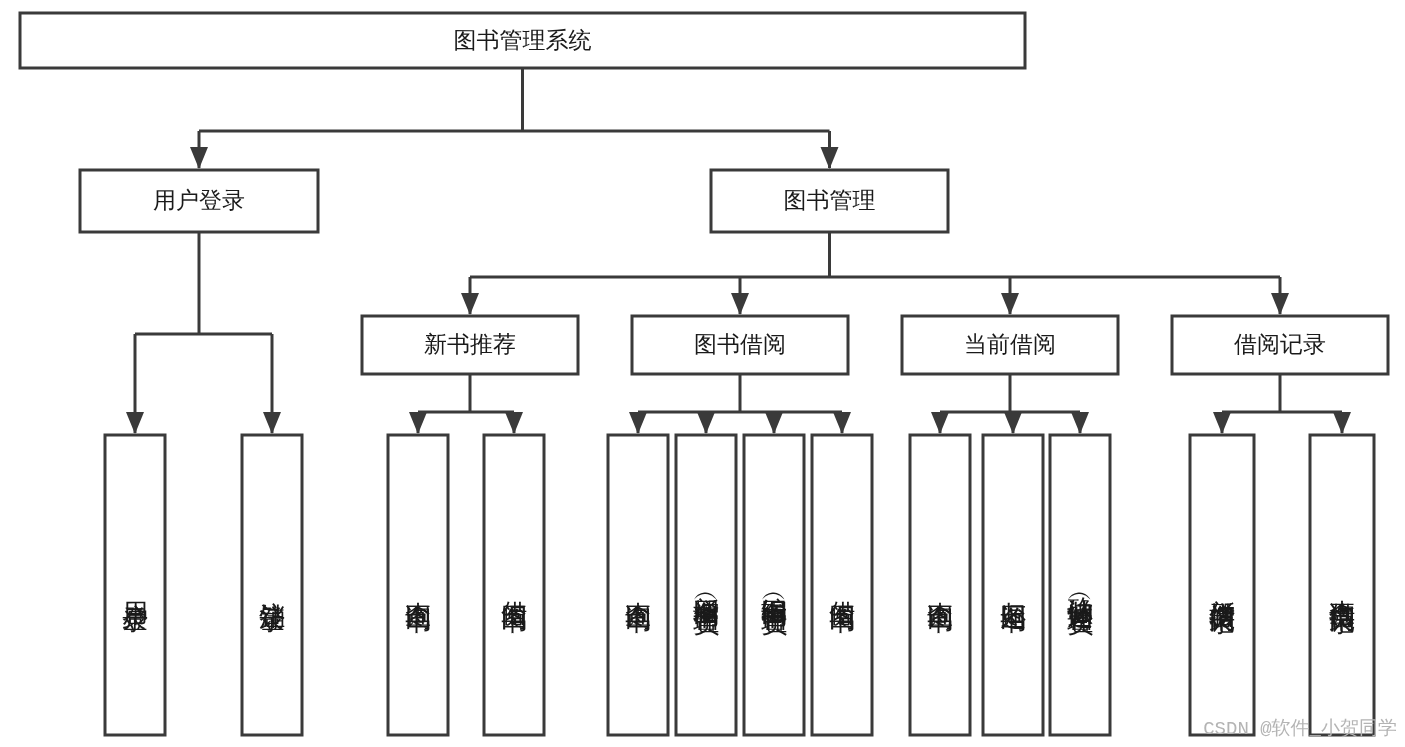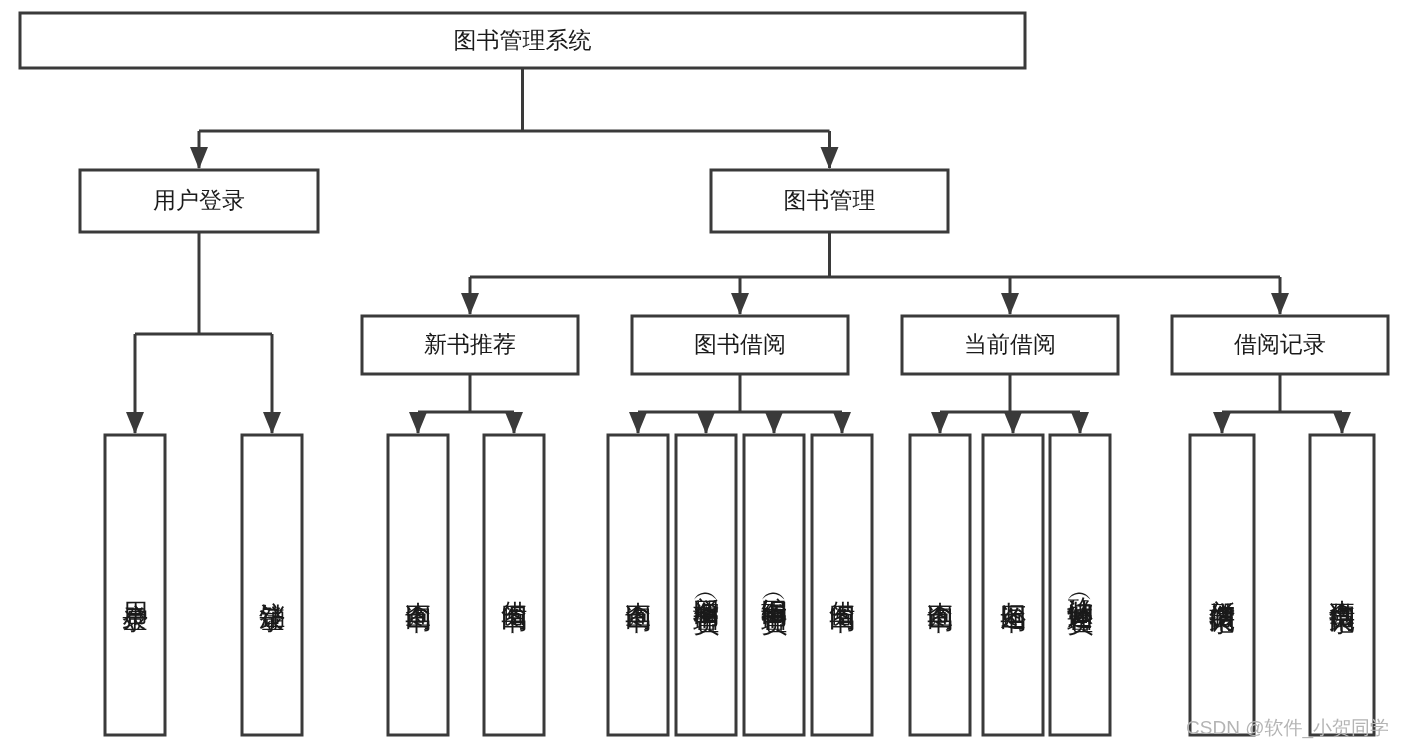--- a/index.html
+++ b/index.html
@@ -59,23 +59,23 @@
     letter-spacing: 2px;
     display: flex;
     align-items: center;
     justify-content: center;
     text-align: center;
     white-space: nowrap;
     pointer-events: none;
   }
   .watermark {
     position: absolute;
-    right: 16px;
+    right: 8px;
     bottom: 6px;
-    font-family: Liberation Sans, sans-serif;
+    font-family: Liberation Mono, monospace;
     font-size: 19px;
     color: #b4b4b4;
     white-space: nowrap;
   }
 </style>
 </head>
 <body>
 
 <div id="diagram-root">
 

